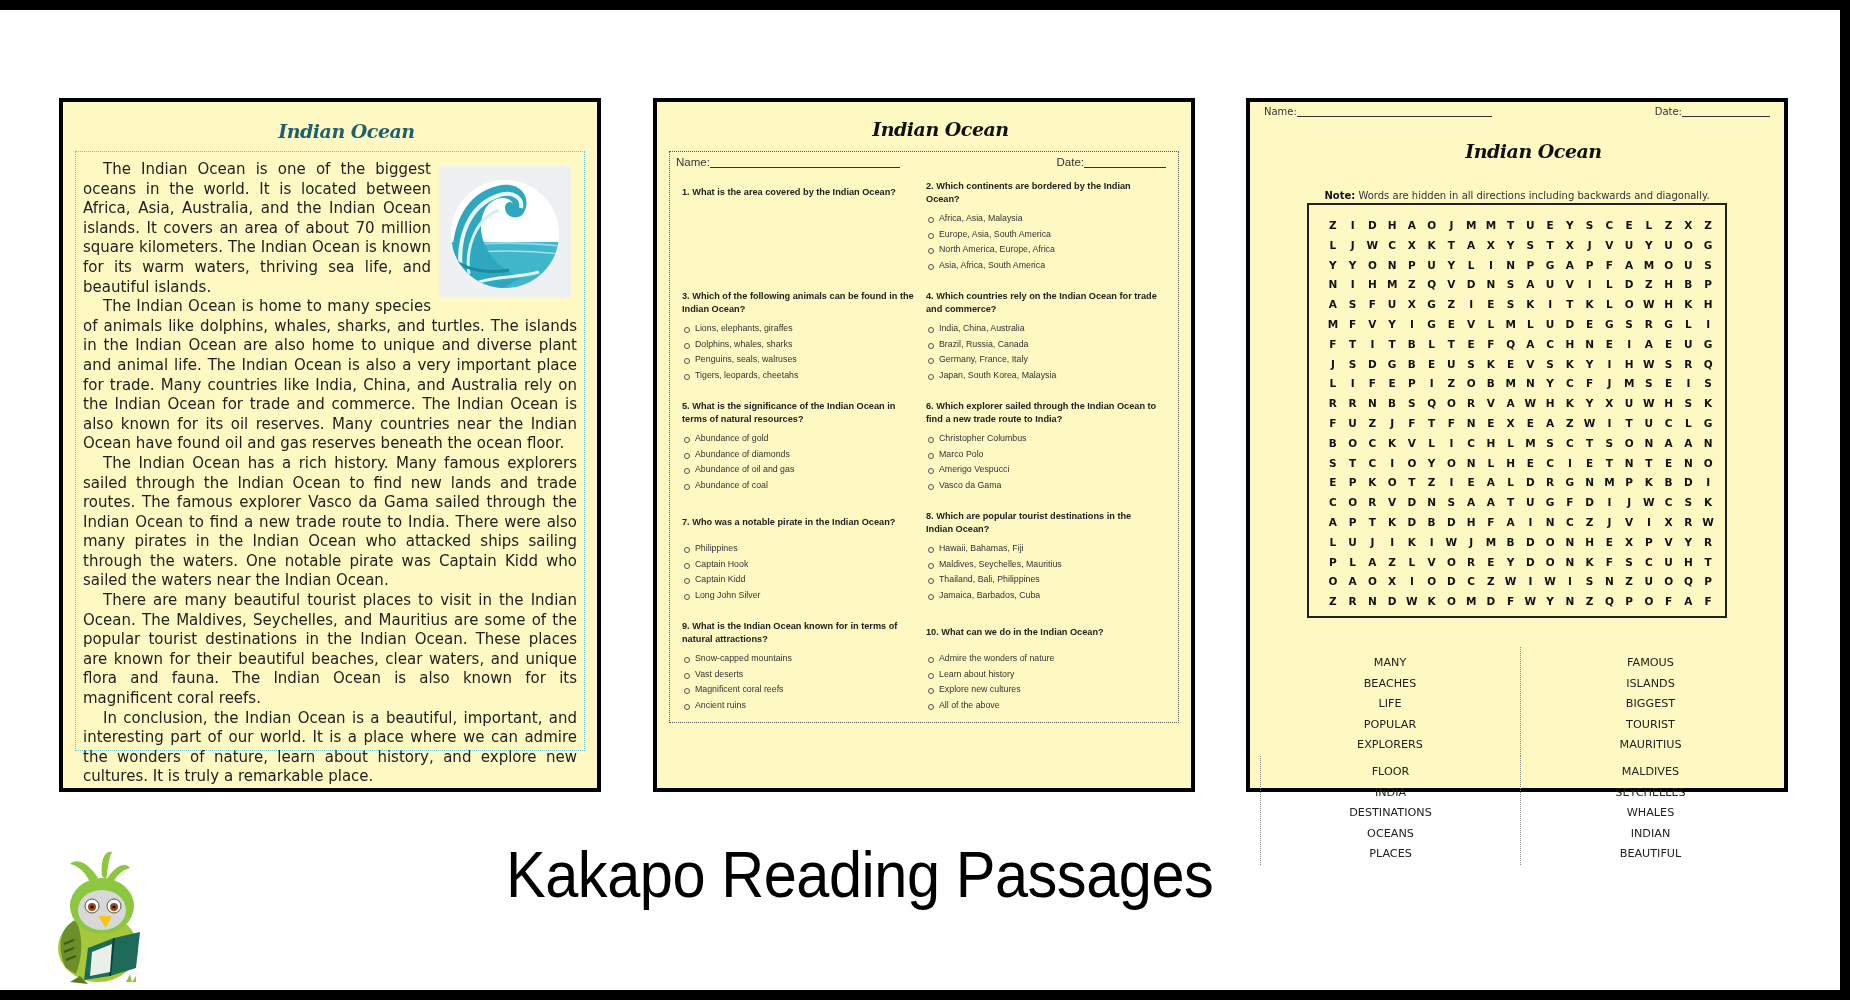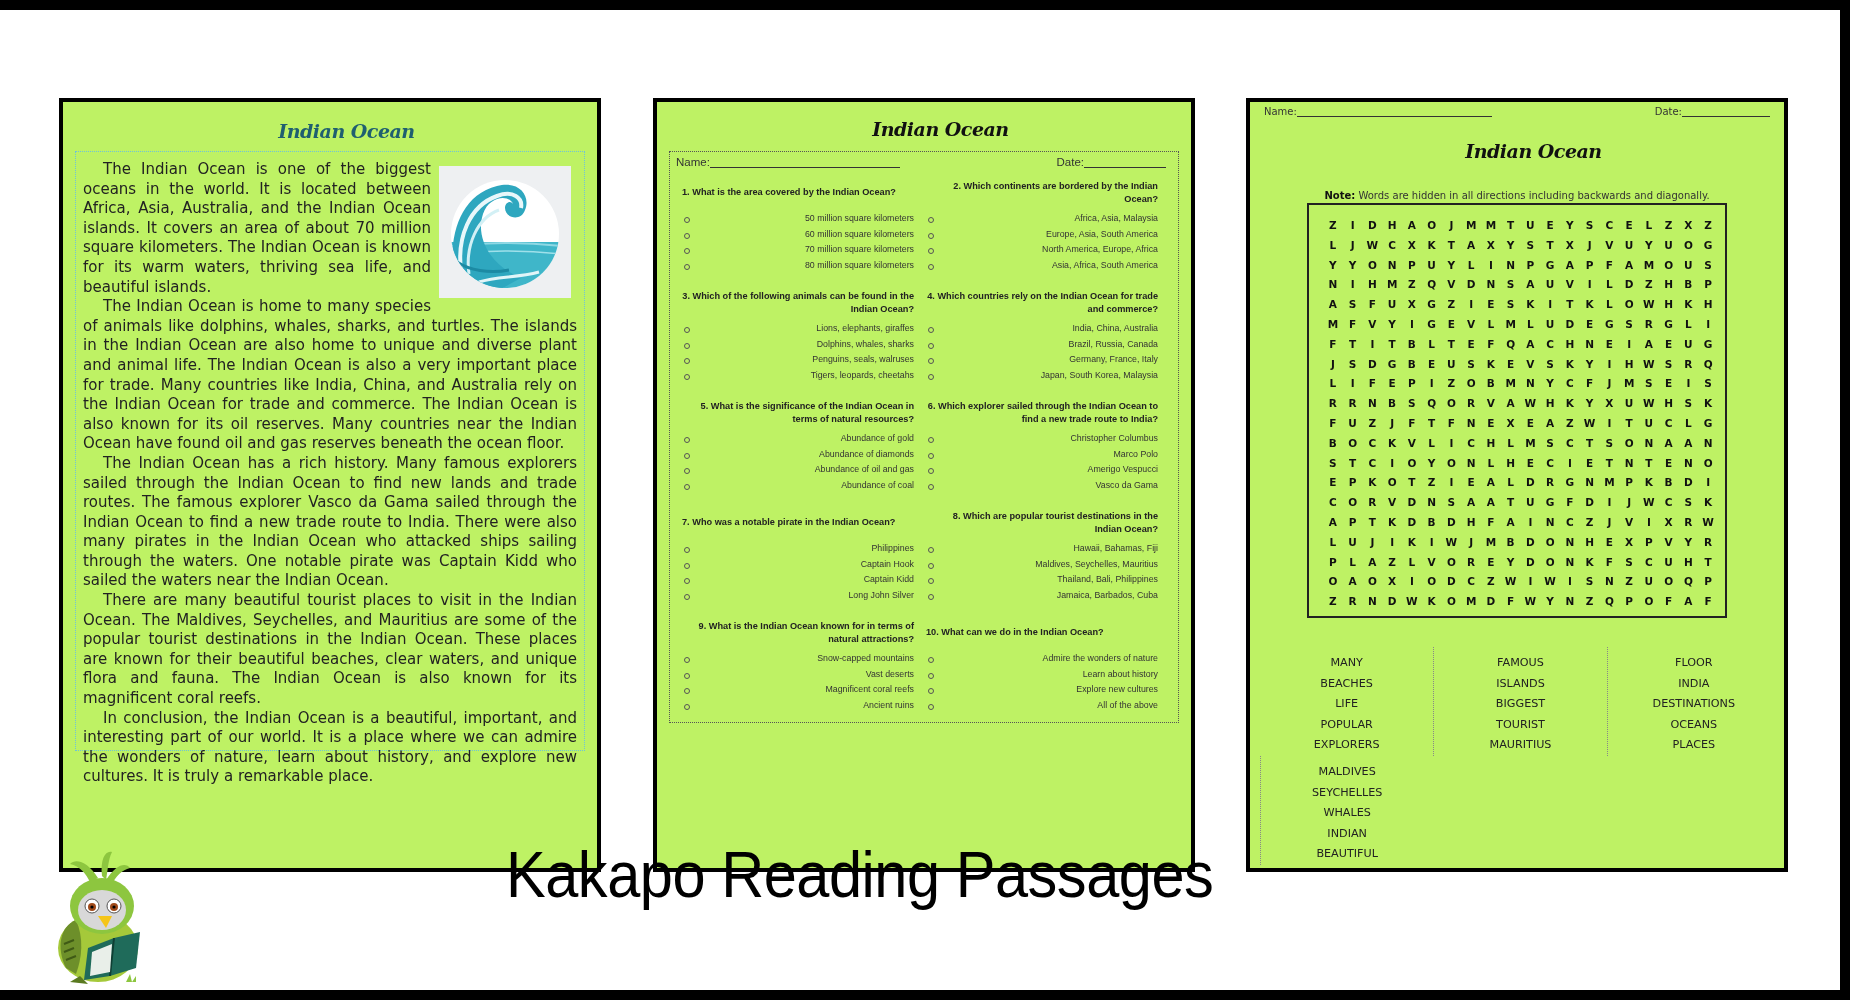--- a/index.html
+++ b/index.html
@@ -3,22 +3,22 @@
 <meta charset="utf-8">
 <style>
   * { box-sizing: border-box; margin: 0; padding: 0; }
   html, body { width: 1850px; height: 1000px; overflow: hidden; background: #000; }
   body { position: relative; font-family: "DejaVu Sans", sans-serif; }
   .frame {
     position: absolute; left: 0; top: 10px; width: 1840px; height: 980px;
     background: #fff;
   }
   .card {
-    position: absolute; top: 98px; height: 774px; width: 542px;
-    border: 4px solid #000; background: #bef264;
+    position: absolute; top: 98px; height: 694px; width: 542px;
+    border: 4px solid #000; background: #fef9c3;
   }
   .card1 { left: 59px; }
   .card2 { left: 653px; }
   .card3 { left: 1246px; }
 
   .script-title {
     font-family: "DejaVu Serif", serif; font-style: italic; font-weight: bold;
     text-align: center; letter-spacing: -0.5px; margin-left: 33px;
   }
 
@@ -45,21 +45,21 @@
   .c2-title { position: absolute; top: 16px; left: 0; right: 0; font-size: 19px; color: #111; }
   .c2-box {
     position: absolute; left: 12px; top: 49px; width: 510px; height: 572px;
     border: 1.5px dotted #555;
   }
   .c2-name { position: absolute; left: 6px; top: 4px; font-family: "Liberation Sans", sans-serif; font-size: 11.5px; color: #333; }
   .c2-date { position: absolute; right: 12px; top: 4px; font-family: "Liberation Sans", sans-serif; font-size: 11.5px; color: #333; }
   .line { display: inline-block; border-bottom: 1px solid #333; vertical-align: bottom; height: 11px; }
   .quiz-grid {
     position: absolute; left: 12px; top: 28px; width: 490px;
-    display: grid; grid-template-columns: 232px 232px; column-gap: 12px; text-align: right;
+    display: grid; grid-template-columns: 232px 232px; column-gap: 12px;
   }
   .q { font-family: "Liberation Sans", sans-serif; height: 110px; }
   .q .qtext { font-size: 9.2px; font-weight: bold; color: #222; line-height: 12.5px; min-height: 25px; display: flex; align-items: center; }
   .q ul { list-style: none; margin-top: 6px; }
   .q li { font-size: 8.8px; color: #333; line-height: 15.5px; padding-left: 13px; position: relative; }
   .q li::before {
     content: ""; position: absolute; left: 2px; top: 6px; width: 4px; height: 4px;
     border: 1px solid #555; border-radius: 50%;
   }
 
@@ -76,21 +76,21 @@
   .ws-grid {
     position: absolute; left: 14px; top: 11px;
     display: grid; grid-template-columns: repeat(20, 19.75px); grid-auto-rows: 19.8px;
   }
   .ws-grid span {
     font-family: "DejaVu Sans", sans-serif; font-weight: bold; font-size: 10.5px;
     text-align: center; line-height: 19.8px; color: #111;
   }
   .word-list {
     position: absolute; left: 10px; top: 545px; width: 520px; height: 120px;
-    display: grid; grid-template-columns: repeat(3, 1fr);
+    display: grid; grid-template-columns: repeat(2, 1fr);
   }
   .word-col { text-align: center; border-left: 1px dotted #888; padding-top: 6px; }
   .word-col:first-child { border-left: none; }
   .word-col div { font-size: 11.2px; color: #222; line-height: 20.6px; }
 
   
   .logo { position: absolute; left: 36px; top: 848px; width: 130px; height: 140px; }
   .brand-title {
     position: absolute; left: 506px; top: 838px;
     font-family: "Liberation Sans", sans-serif; font-size: 64px; color: #000; letter-spacing: -0.5px;
@@ -134,26 +134,20 @@
 </div>
 
 <div class="card card2">
   <div class="script-title c2-title">Indian Ocean</div>
   <div class="c2-box">
     <div class="c2-name"><span>Name:</span><span class="line" style="width:190px"></span></div>
     <div class="c2-date"><span>Date:</span><span class="line" style="width:82px"></span></div>
     <div class="quiz-grid">
       <div class="q">
         <div class="qtext">1. What is the area covered by the Indian Ocean?</div>
-        <ul>
-            <li>50 million square kilometers</li>
-            <li>60 million square kilometers</li>
-            <li>70 million square kilometers</li>
-            <li>80 million square kilometers</li>
-          </ul>
       </div>
       <div class="q">
         <div class="qtext">2. Which continents are bordered by the Indian Ocean?</div>
         <ul>
             <li>Africa, Asia, Malaysia</li>
             <li>Europe, Asia, South America</li>
             <li>North America, Europe, Africa</li>
             <li>Asia, Africa, South America</li>
           </ul>
       </div>

